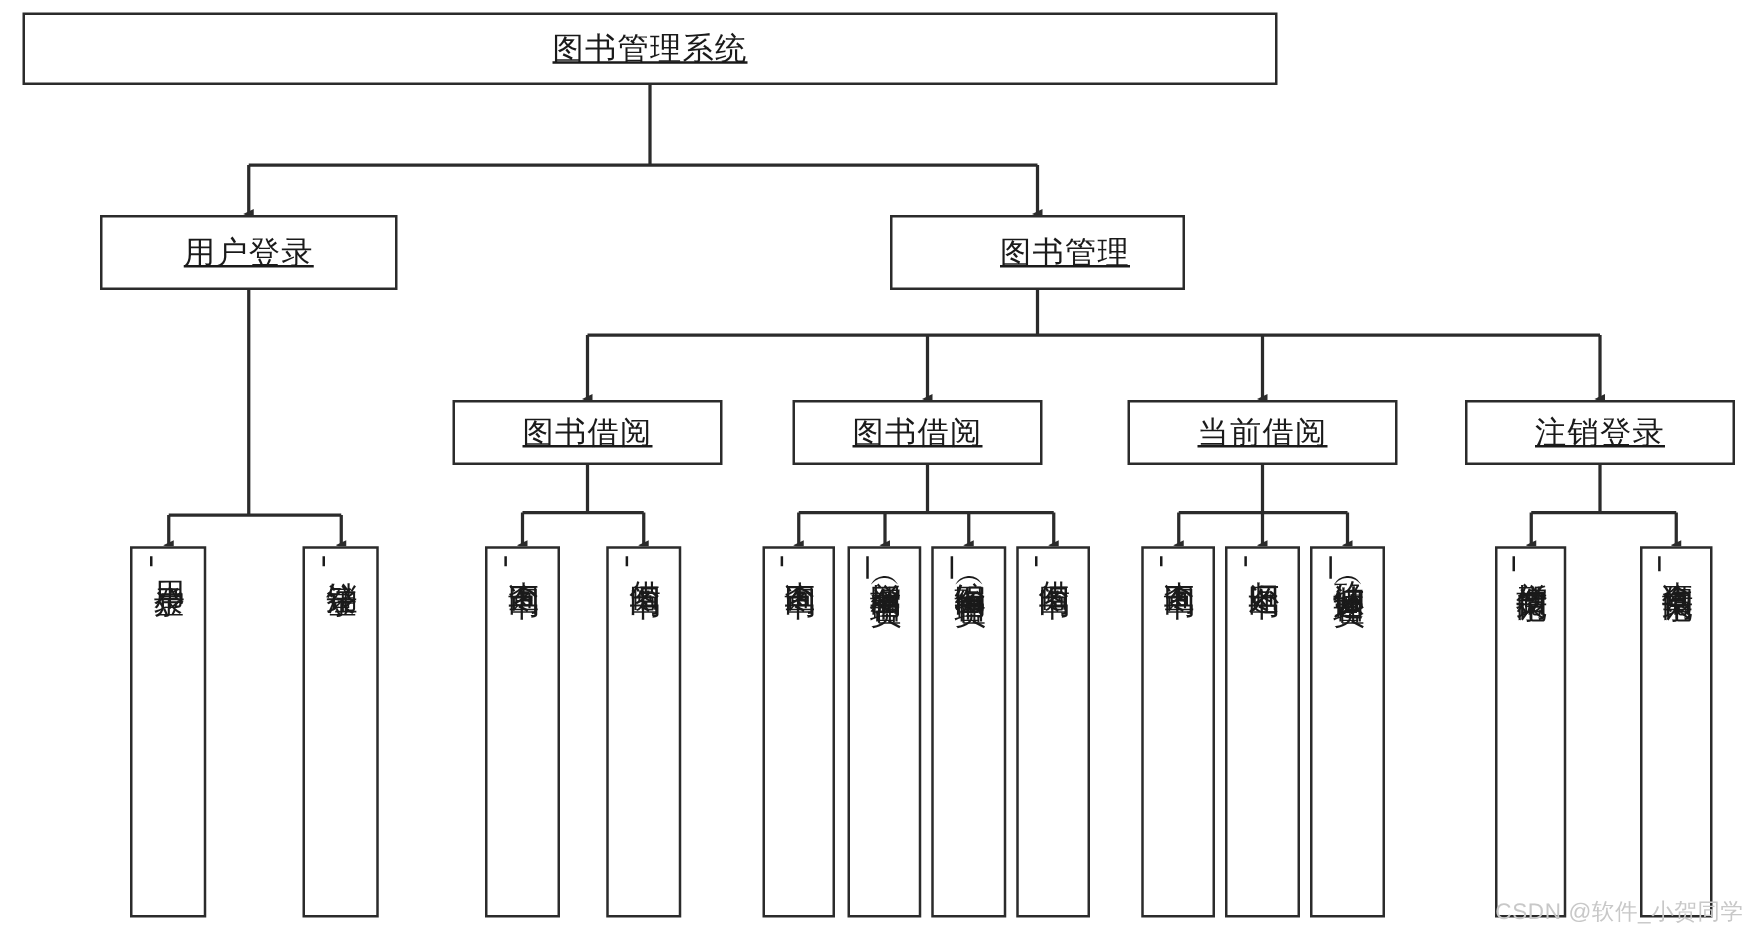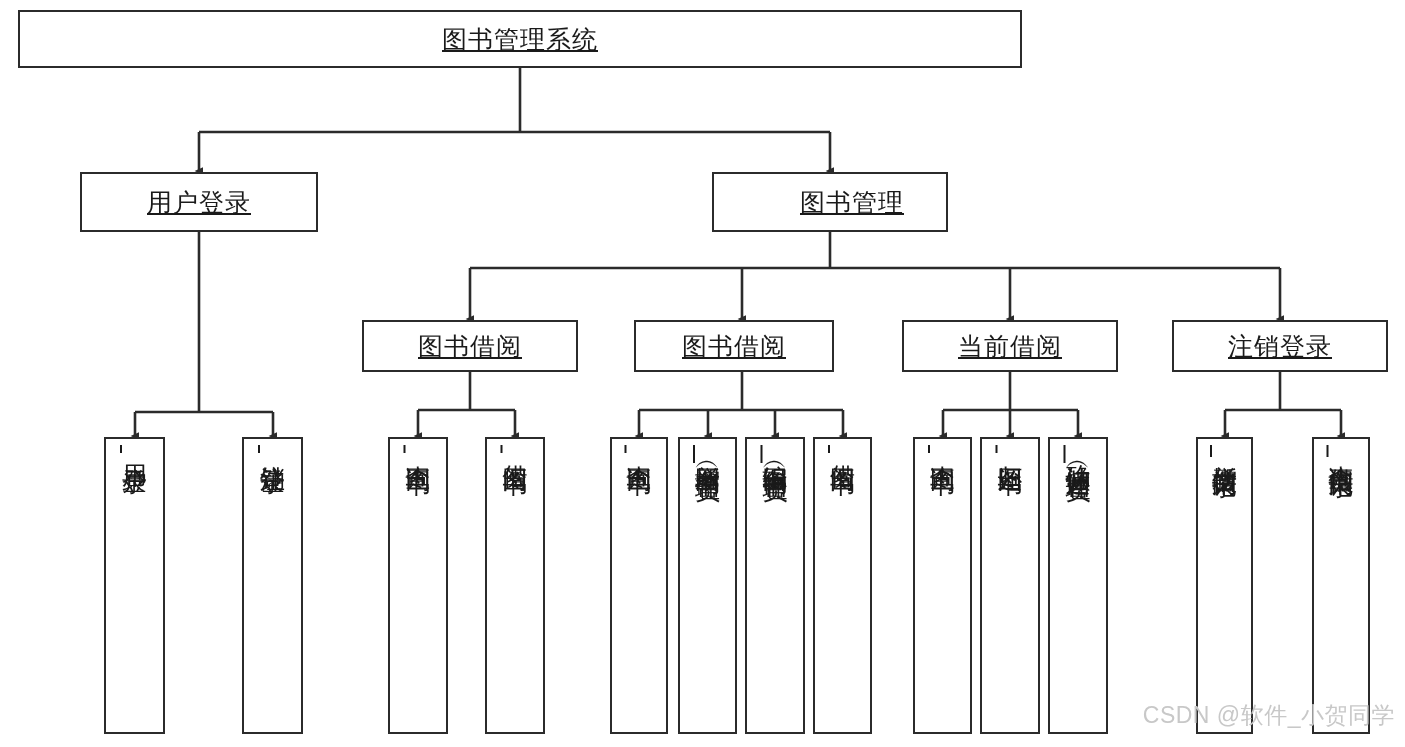--- a/index.html
+++ b/index.html
@@ -62,22 +62,22 @@
     writing-mode: vertical-rl;
     text-orientation: upright;
     font-size: 25px;
     line-height: 1.0;
     letter-spacing: 2px;
     white-space: nowrap;
   }
   .watermark {
     position: absolute;
     right: 10px;
-    bottom: 16px;
-    font-size: 23px;
+    bottom: 6px;
+    font-size: 18px;
     color: #c8c8c8;
     z-index: 5;
     white-space: nowrap;
     letter-spacing: 0.5px;
   }
 </style>
 </head>
 <body>
 
 <div id="canvas">

